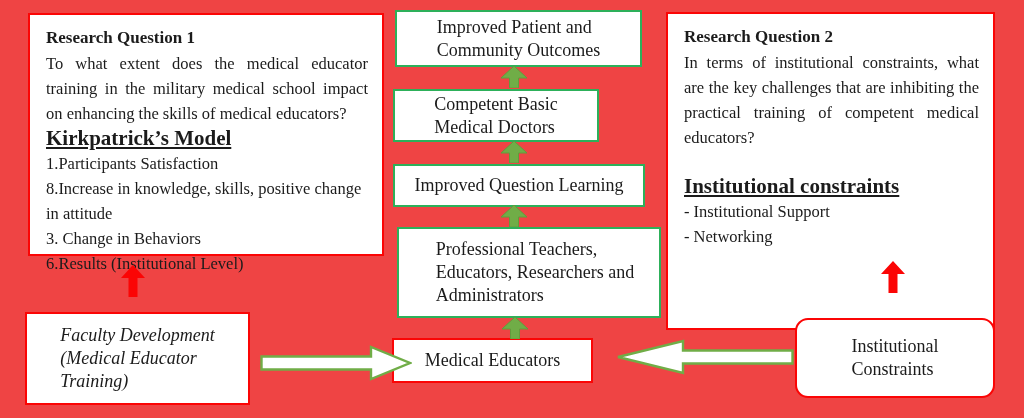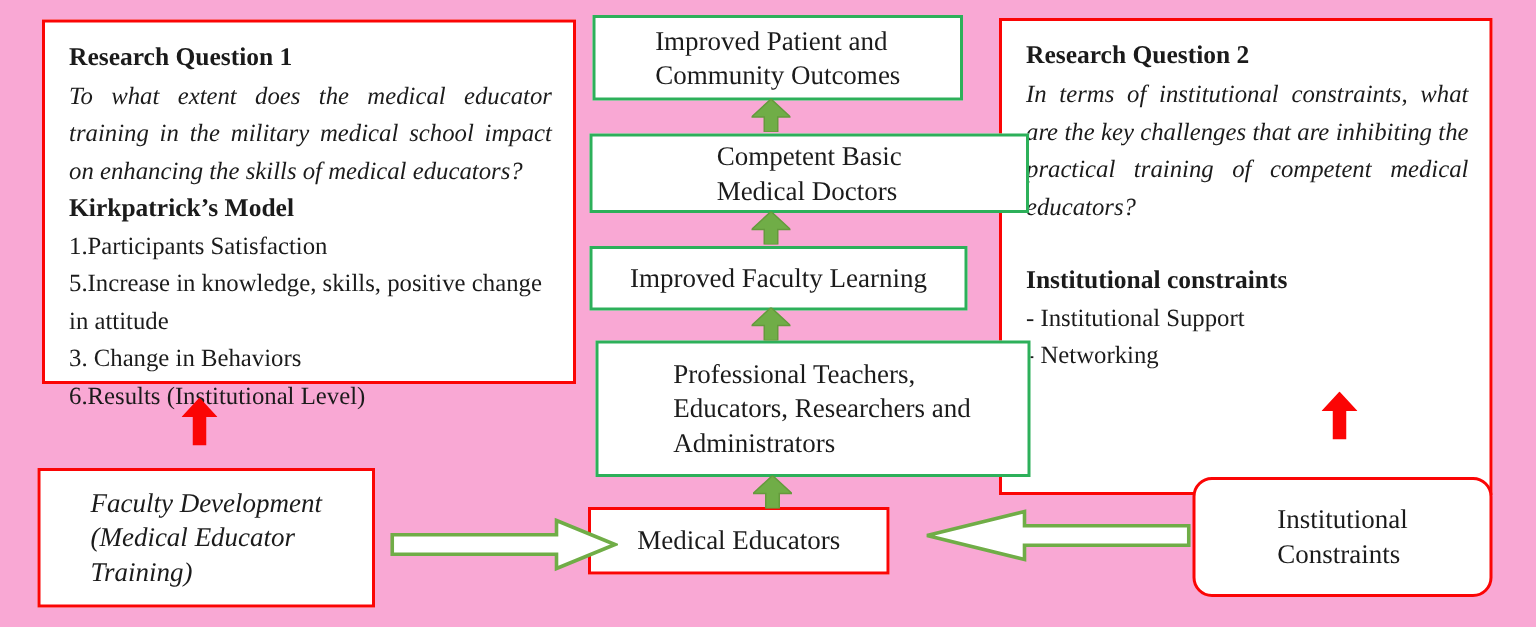--- a/index.html
+++ b/index.html
@@ -4,21 +4,21 @@
 <style>
   html, body {
     margin: 0;
     padding: 0;
     background: #ffffff;
   }
   .canvas {
     position: relative;
     width: 1024px;
     height: 418px;
-    background: #f9a8d4;
+    background: #ef4444;
     font-family: "Liberation Serif", "DejaVu Serif", serif;
     color: #1b1b1b;
     overflow: hidden;
   }
   .box {
     position: absolute;
     box-sizing: border-box;
     background: #ffffff;
   }
   .red-box   { border: 2px solid #fb0505; }
@@ -30,25 +30,25 @@
     font-size: 16.5px;
     line-height: 25px;
   }
   .rq-title {
     font-weight: bold;
     font-size: 17px;
     line-height: 27px;
   }
   .rq-question {
     text-align: justify;
-    font-style: italic;
   }
   .rq-subhead {
     font-weight: bold;
-    font-size: 17px;
+    font-size: 21px;
+    text-decoration: underline;
   }
   .gap-above { margin-top: 24px; }
 
   
   .center-box {
     display: flex;
     align-items: center;
     justify-content: center;
     white-space: pre-line;
     font-size: 18px;
@@ -63,42 +63,42 @@
 </head>
 <body>
 
 <div class="canvas">
 
   <div class="box red-box rq" style="left:28px; top:13px; width:356px; height:243px;">
     <div class="rq-title">Research Question 1</div>
     <div class="rq-question">To what extent does the medical educator training in the military medical school impact on enhancing the skills of medical educators?</div>
     <div class="rq-subhead">Kirkpatrick’s Model</div>
     <div>1.Participants Satisfaction</div>
-    <div>5.Increase in knowledge, skills, positive change in attitude</div>
+    <div>8.Increase in knowledge, skills, positive change in attitude</div>
     <div>3. Change in Behaviors</div>
     <div>6.Results (Institutional Level)</div>
   </div>
 
   <div class="box red-box rq" style="left:666px; top:12px; width:329px; height:318px;">
     <div class="rq-title">Research Question 2</div>
     <div class="rq-question">In terms of institutional constraints, what are the key challenges that are inhibiting the practical training of competent medical educators?</div>
     <div class="rq-subhead gap-above">Institutional constraints</div>
     <div>- Institutional Support</div>
     <div>- Networking</div>
   </div>
 
   <div class="box green-box center-box" style="left:395px; top:10px; width:247px; height:57px;">Improved Patient and
 Community Outcomes</div>
 
-  <div class="box green-box center-box" style="left:393px; top:89px; width:293px; height:53px;">Competent Basic
+  <div class="box green-box center-box" style="left:393px; top:89px; width:206px; height:53px;">Competent Basic
 Medical Doctors</div>
 
-  <div class="box green-box center-box" style="left:393px; top:164px; width:252px; height:43px;">Improved Faculty Learning</div>
+  <div class="box green-box center-box" style="left:393px; top:164px; width:252px; height:43px;">Improved Question Learning</div>
 
-  <div class="box green-box center-box" style="left:397px; top:227px; width:290px; height:91px;padding-left:16px;">Professional Teachers,
+  <div class="box green-box center-box" style="left:397px; top:227px; width:264px; height:91px;padding-left:16px;">Professional Teachers,
 Educators, Researchers and
 Administrators</div>
 
   <div class="box red-box center-box" style="left:392px; top:338px; width:201px; height:45px;">Medical Educators</div>
 
   <div class="box red-box center-box" style="left:25px; top:312px; width:225px; height:93px;font-style:italic;">Faculty Development
 (Medical Educator
 Training)</div>
 
   <div class="box red-box center-box" style="left:795px; top:318px; width:200px; height:80px;border-radius:13px;">Institutional

